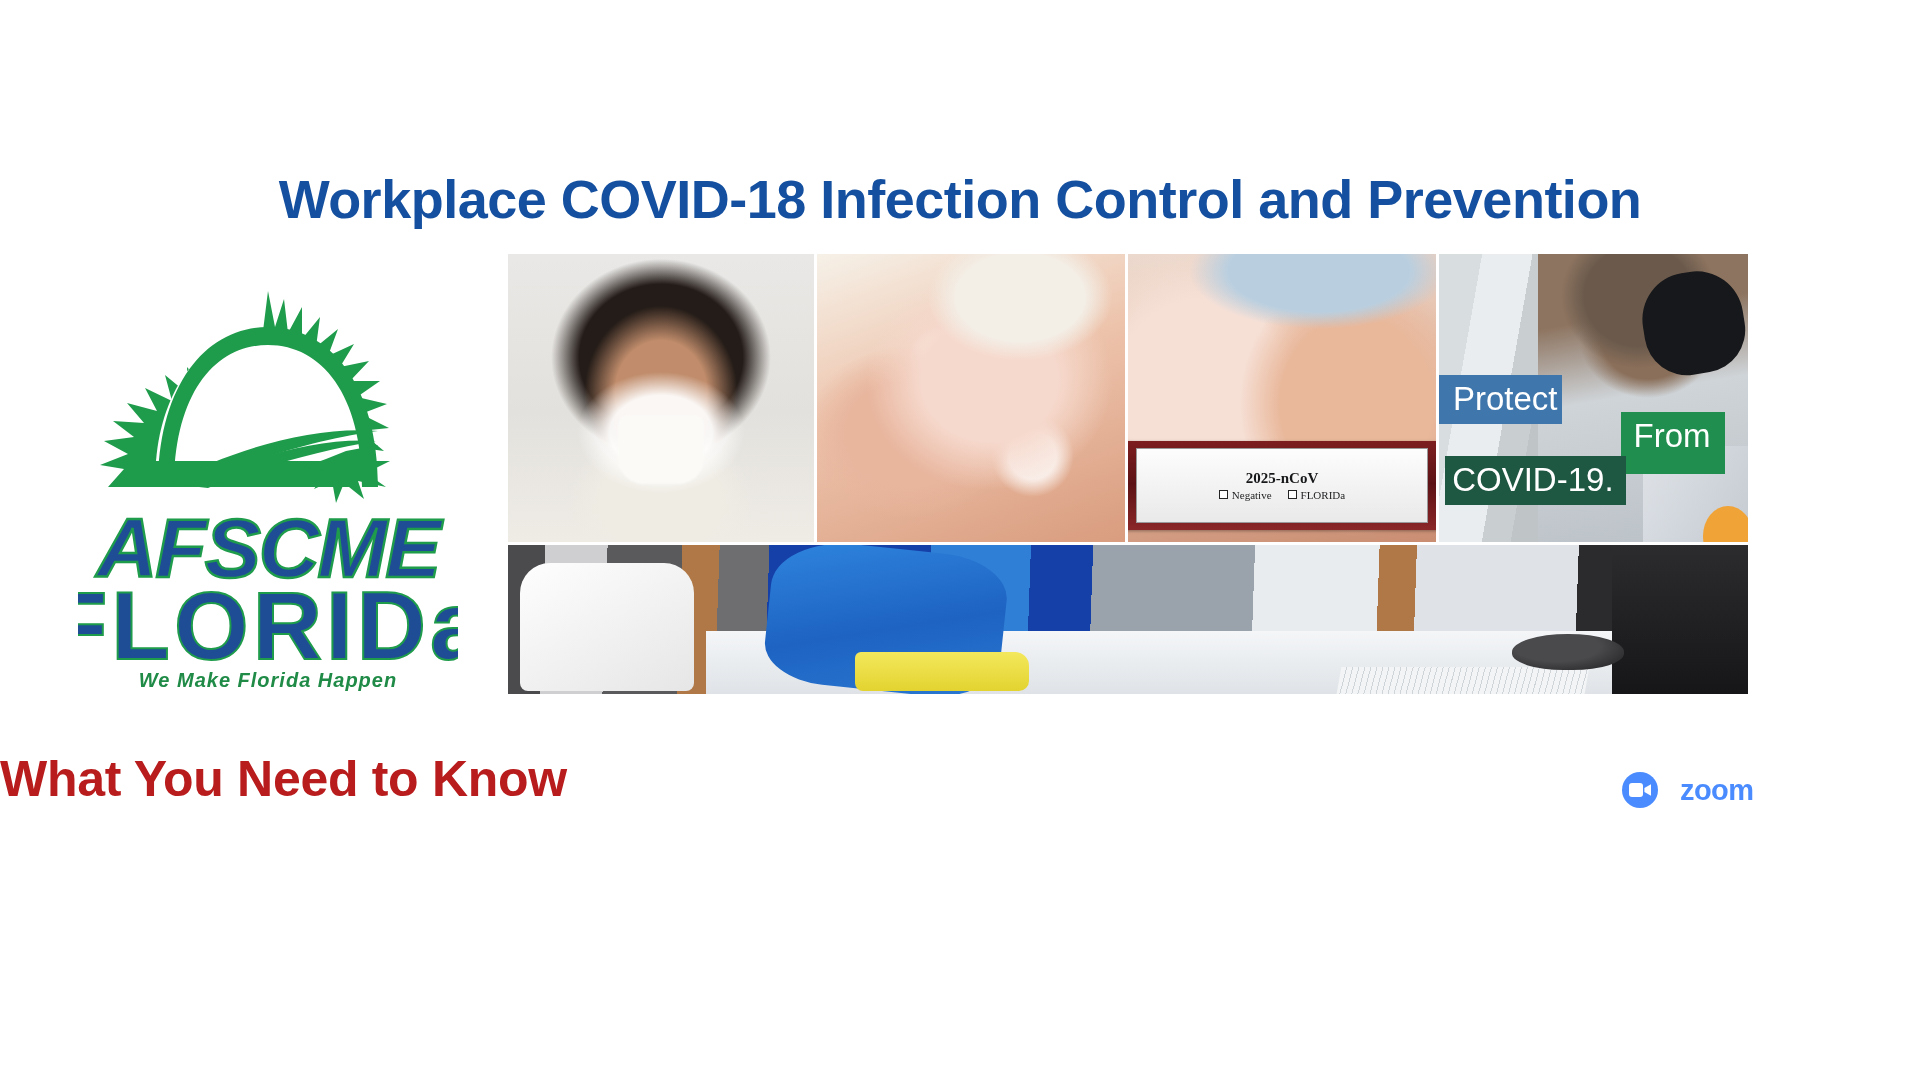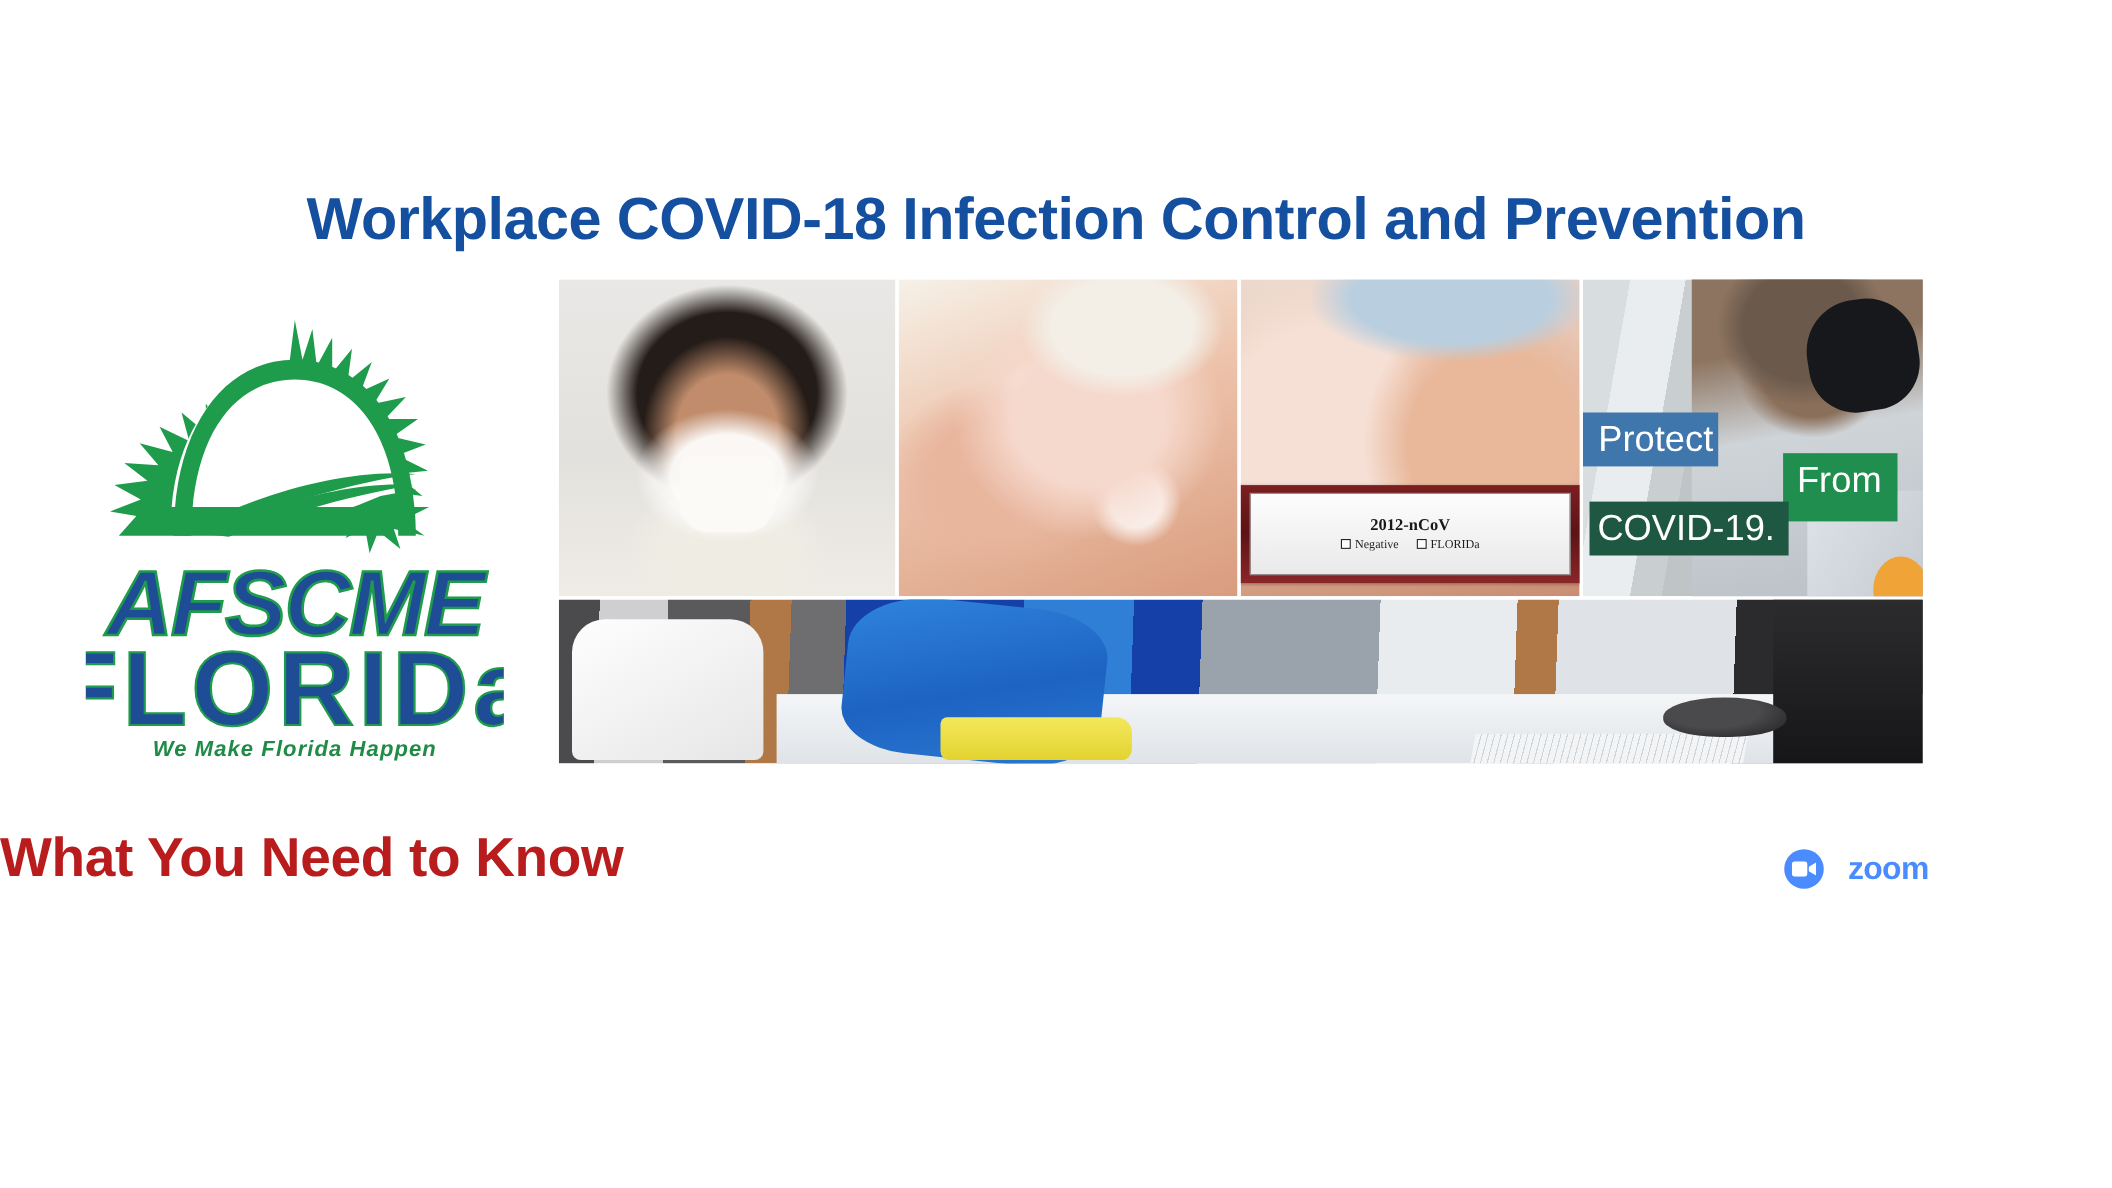--- a/index.html
+++ b/index.html
@@ -262,21 +262,21 @@
       </div>
 
       <div class="cell cell-wash">
         <div class="ph-wash"></div>
       </div>
 
       <div class="cell cell-test">
         <div class="ph-test"></div>
         <div class="tube">
           <div class="tube-label">
-            <div class="tube-title">2012-nCoV</div>
+            <div class="tube-title">2025-nCoV</div>
             <div class="tube-opts">
               <span class="tube-opt">
                 <span class="chk"></span>
                 <span>Negative</span>
               </span>
               <span class="tube-opt">
                 <span class="chk"></span>
                 <span>FLORIDa</span>
               </span>
             </div>

